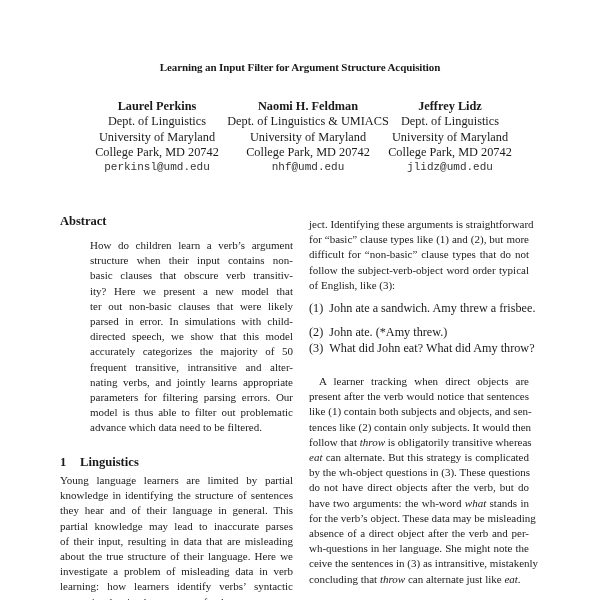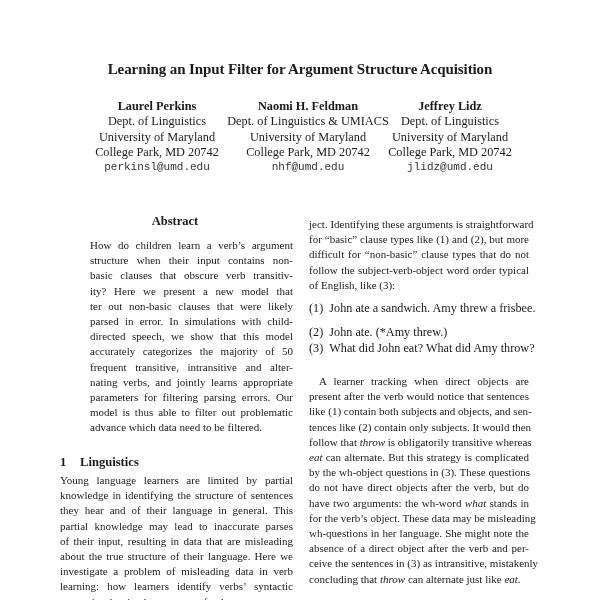--- a/index.html
+++ b/index.html
@@ -1,28 +1,28 @@
 <!DOCTYPE html>
 <html><head>
 <meta charset="utf-8">
 <style>
   html, body { margin: 0; padding: 0; background: #ffffff; }
   body { width: 600px; height: 600px; overflow: hidden; position: relative;
          font-family: "Liberation Serif", "DejaVu Serif", serif; color: #1a1a1a; }
   .title { position: absolute; top: 61px; left: 0; width: 600px; text-align: center;
-           font-weight: bold; font-size: 15px; letter-spacing: -0.1px; }
+           font-weight: bold; font-size: 11px; letter-spacing: -0.1px; }
   .author { position: absolute; top: 99px; width: 190px; text-align: center;
             font-size: 12.3px; line-height: 15.3px; }
   .author .name { font-weight: bold; }
   .author .email { font-family: "Liberation Mono", "DejaVu Sans Mono", monospace;
                    font-size: 11px; color: #333; }
   #a1 { left: 62px; }
   #a2 { left: 208px; width: 200px; }
   #a3 { left: 355px; }
-  .abs-h { position: absolute; top: 214px; left: 60px; width: 230px; text-align: center;
+  .abs-h { position: absolute; top: 214px; left: 60px; width: 230px; 
            font-weight: bold; font-size: 12.5px; }
   .para { position: absolute; font-size: 11px; line-height: 15.2px; text-align: justify; }
   .para .ln { display: block; white-space: nowrap; text-align-last: justify; }
   .para .ln.last { text-align-last: left; }
   #abstract { left: 90px; top: 238px; width: 203px; }
   .sec-h { position: absolute; top: 455px; left: 60px; font-weight: bold; font-size: 12.6px; }
   .sec-h .num { display: inline-block; width: 20px; }
   #intro { left: 60px; top: 473px; width: 233px; }
   #rc1 { left: 309px; top: 217px; width: 220px; }
   .ex { position: absolute; left: 309px; font-size: 12.2px; }
@@ -111,19 +111,19 @@
       <span class="ln" style="text-indent: 10px;">A learner tracking when direct objects are</span>
       <span class="ln">present after the verb would notice that sentences</span>
       <span class="ln">like (1) contain both subjects and objects, and sen-</span>
       <span class="ln">tences like (2) contain only subjects. It would then</span>
       <span class="ln">follow that <i>throw</i> is obligatorily transitive whereas</span>
       <span class="ln"><i>eat</i> can alternate. But this strategy is complicated</span>
       <span class="ln">by the wh-object questions in (3). These questions</span>
       <span class="ln">do not have direct objects after the verb, but do</span>
       <span class="ln">have two arguments: the wh-word <i>what</i> stands in</span>
       <span class="ln">for the verb’s object. These data may be misleading</span>
+      <span class="ln">absence of a direct object after the verb and per-</span>
       <span class="ln">wh-questions in her language. She might note the</span>
-      <span class="ln">absence of a direct object after the verb and per-</span>
       <span class="ln">ceive the sentences in (3) as intransitive, mistakenly</span>
       <span class="ln last">concluding that <i>throw</i> can alternate just like <i>eat</i>.</span>
     </div>
 
 </div>
 
 </body></html>

